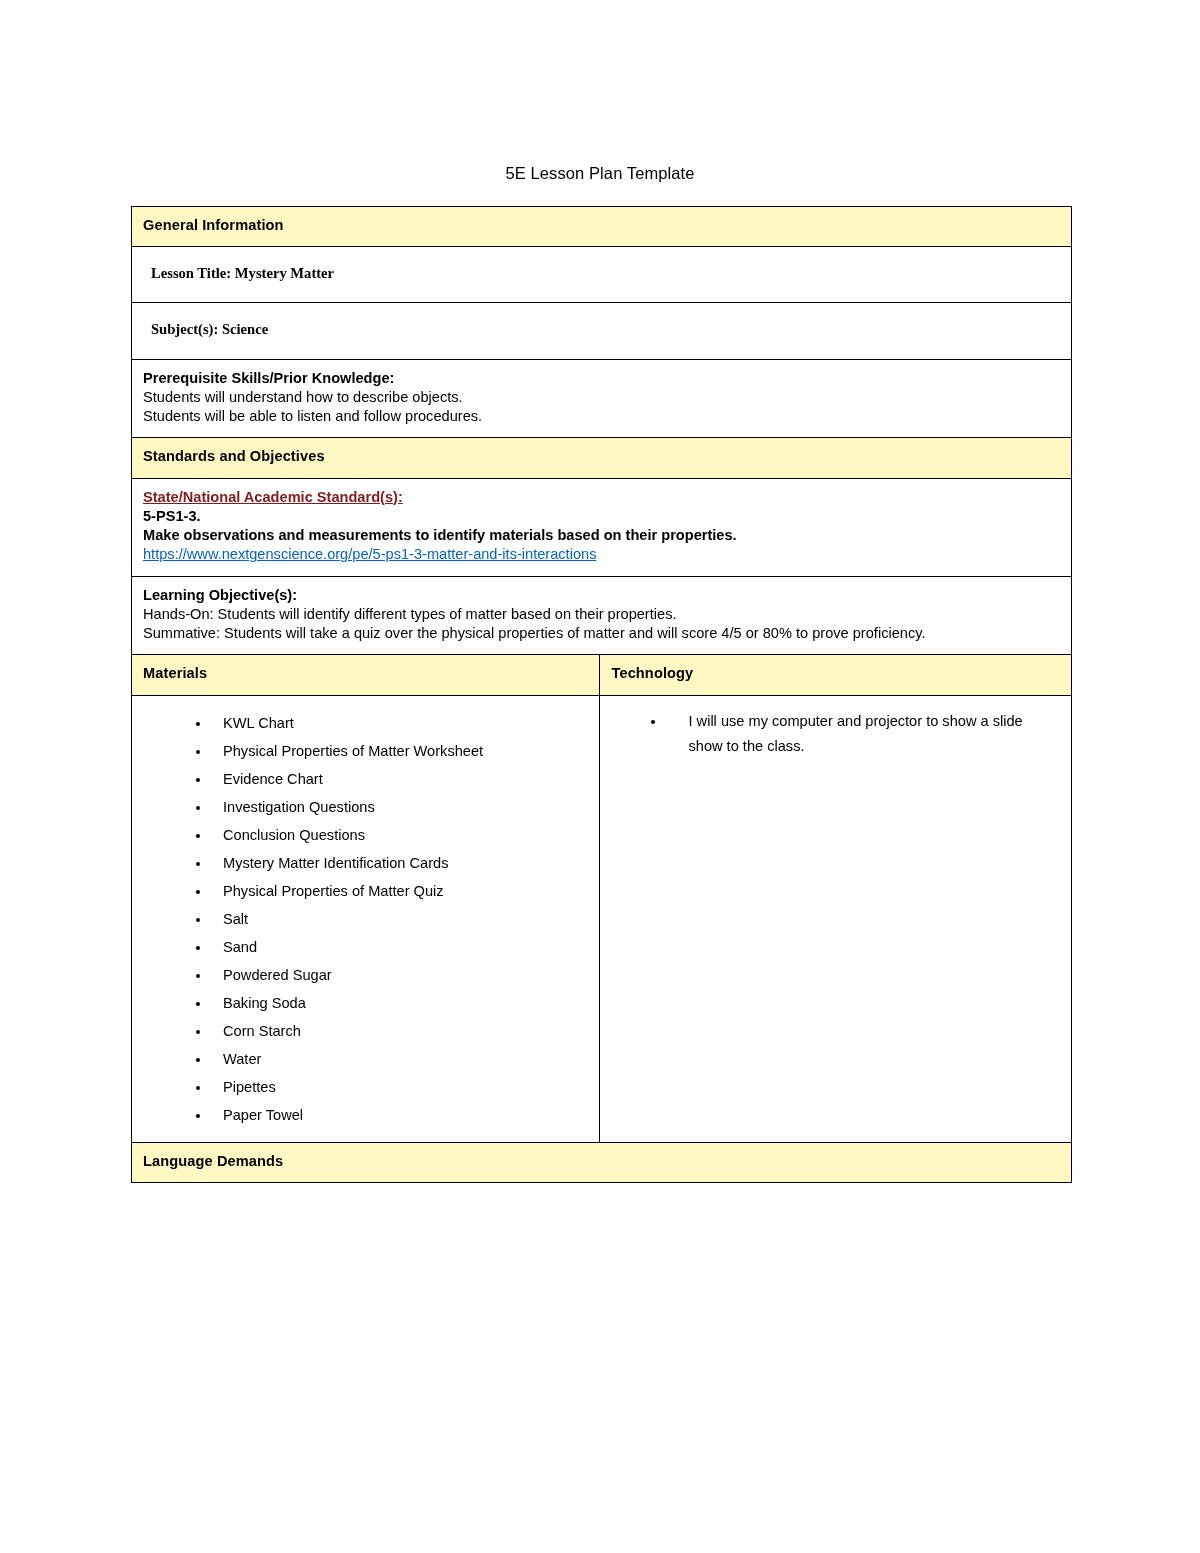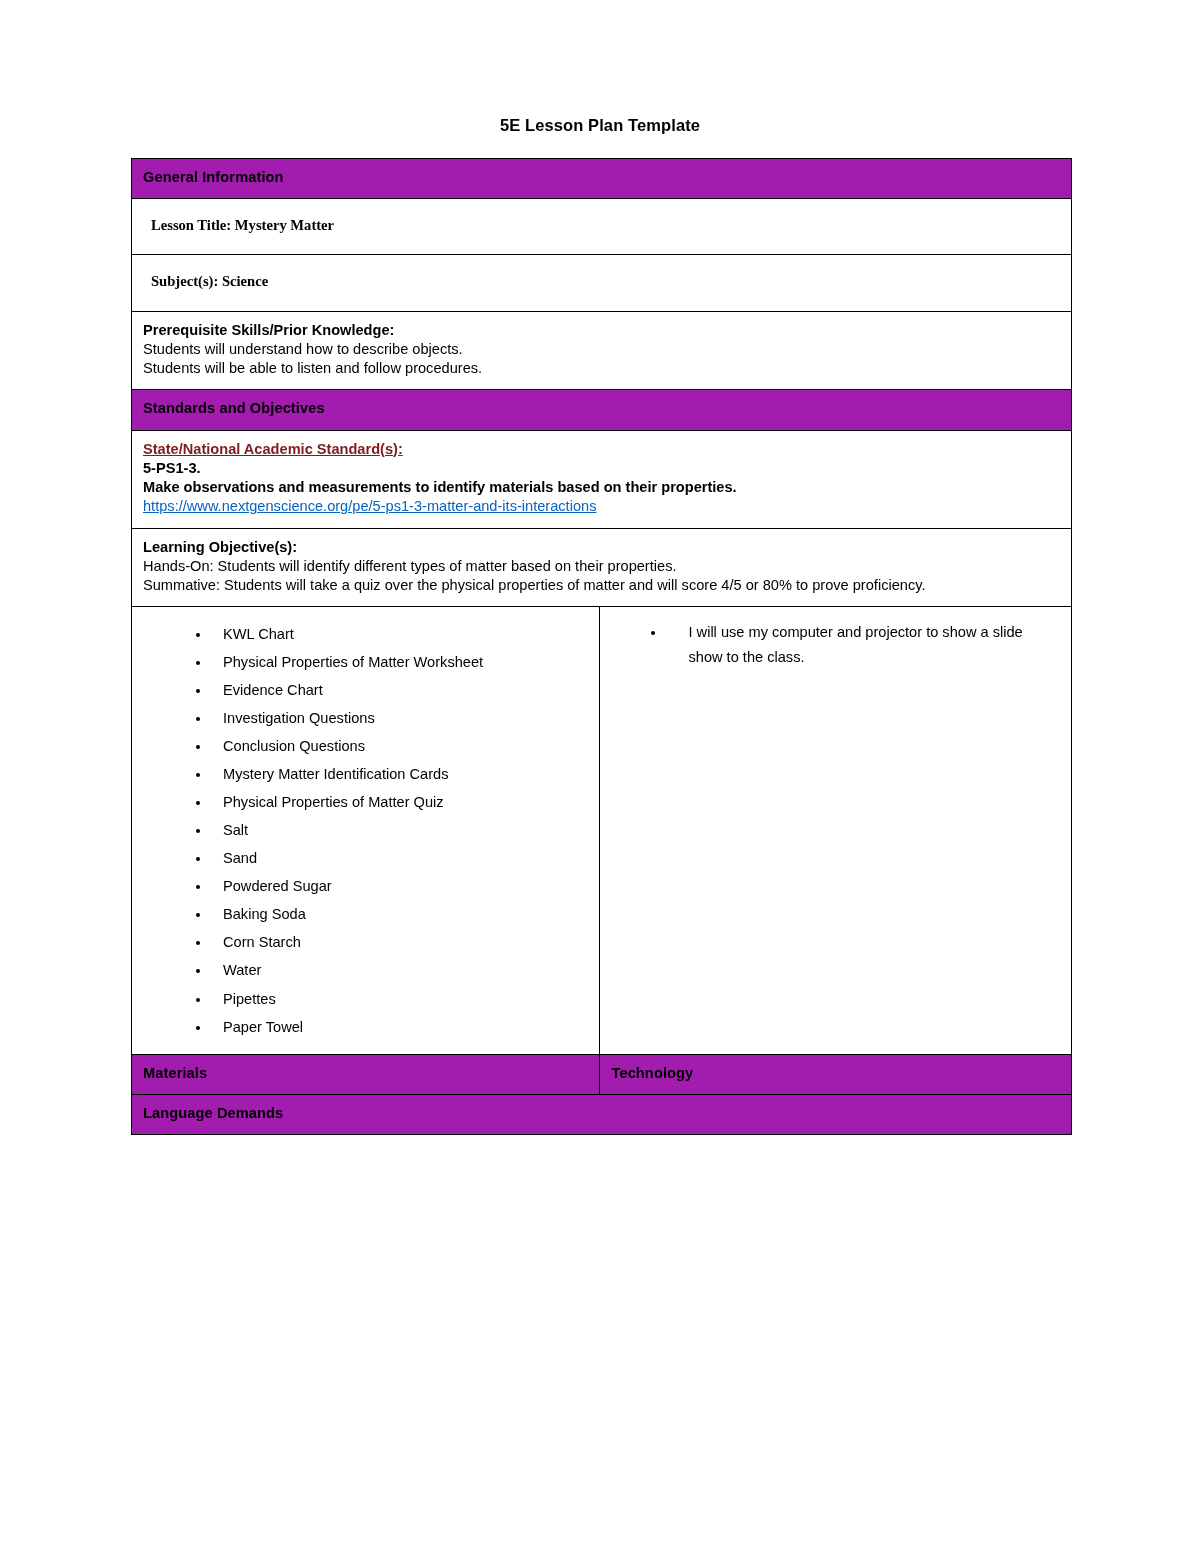--- a/index.html
+++ b/index.html
@@ -21,46 +21,47 @@
     width: 1200px;
     height: 1553px;
     box-sizing: border-box;
     padding: 0;
     background: #ffffff;
   }
 
   .doc-title {
     text-align: center;
     font-size: 16.5px;
-    font-weight: bold;
+    font-weight: normal;
     letter-spacing: 0.1px;
     padding-top: 116px;
     padding-bottom: 0;
     line-height: 1.2;
+    margin-top: 48px;
   }
 
   table.lesson-table {
     border-collapse: collapse;
     table-layout: fixed;
     width: 941px;
     margin-left: 131px;
     margin-top: 22px;
     background: #ffffff;
   }
 
   table.lesson-table td {
     border: 1.6px solid #000000;
     vertical-align: top;
     padding: 9px 11px 11px 11px;
     font-size: 14.6px;
     line-height: 1.32;
   }
 
   td.section-header {
-    background: #a21caf;
+    background: #fef9c3;
     font-size: 20.5px;
     font-weight: bold;
     padding: 9px 11px 13px 11px;
     line-height: 1.22;
     letter-spacing: 0.1px;
   }
 
   td.row-cell {
     padding-top: 9px;
     padding-bottom: 12px;
@@ -202,20 +203,25 @@
           </p>
         </td>
       </tr>
 
       <tr>
         <td class="row-cell" colspan="2">
           <p class="para lbl">Learning Objective(s):</p>
           <p class="para">Hands-On: Students will identify different types of matter based on their properties.</p>
           <p class="para">Summative: Students will take a quiz over the physical properties of matter and will score 4/5 or 80% to prove proficiency.</p>
         </td>
+      </tr>
+
+      <tr>
+        <td class="section-header header-materials">Materials</td>
+        <td class="section-header header-tech">Technology</td>
       </tr>
 
       <tr>
         <td class="materials-cell">
           <ul class="bullets">
             <li>KWL Chart</li>
             <li>Physical Properties of Matter Worksheet</li>
             <li>Evidence Chart</li>
             <li>Investigation Questions</li>
             <li>Conclusion Questions</li>
@@ -232,24 +238,19 @@
           </ul>
         </td>
         <td class="tech-cell">
           <ul class="bullets tech">
             <li>I will use my computer and projector to show a slide show to the class.</li>
           </ul>
         </td>
       </tr>
 
       <tr>
-        <td class="section-header header-materials">Materials</td>
-        <td class="section-header header-tech">Technology</td>
-      </tr>
-
-      <tr>
         <td class="section-header" colspan="2">Language Demands</td>
       </tr>
 
     </tbody>
   </table>
 
 </div>
 
 </body></html>

